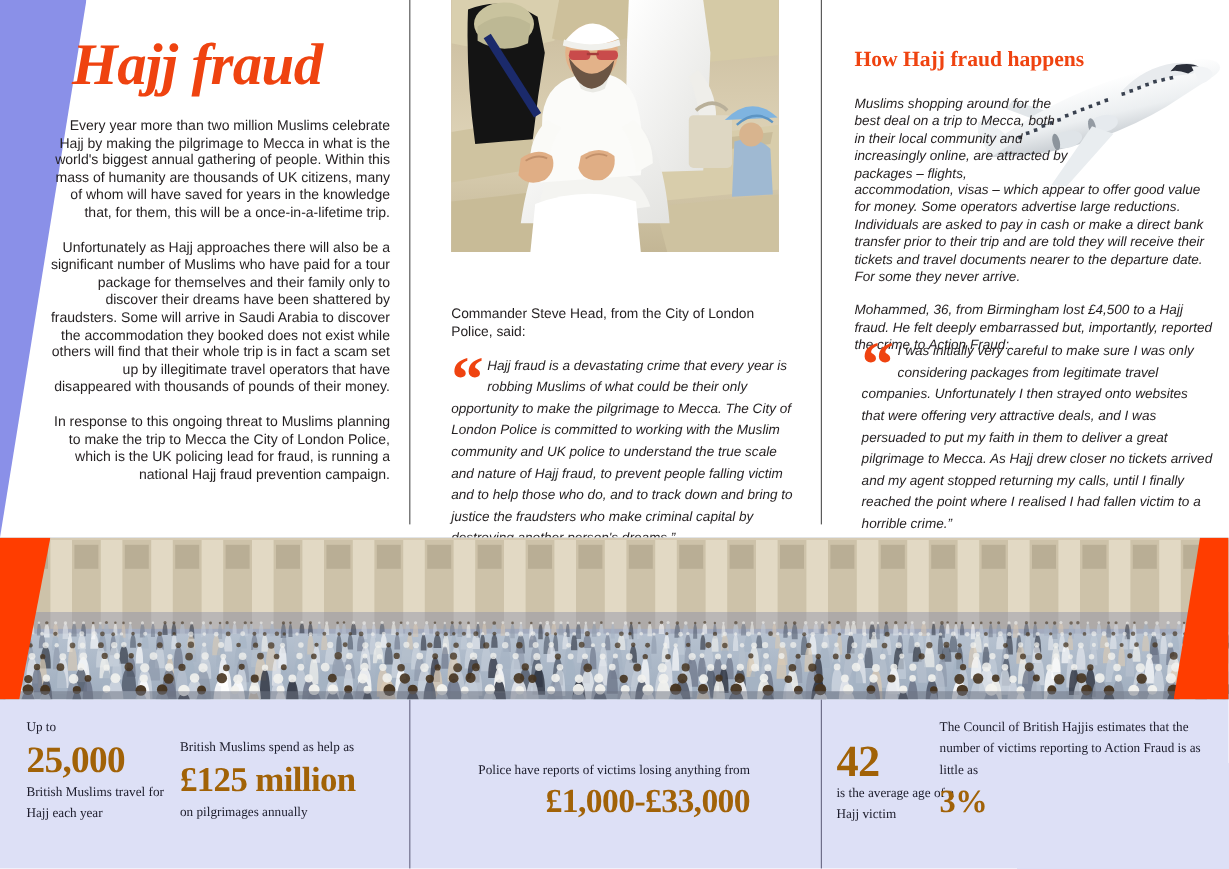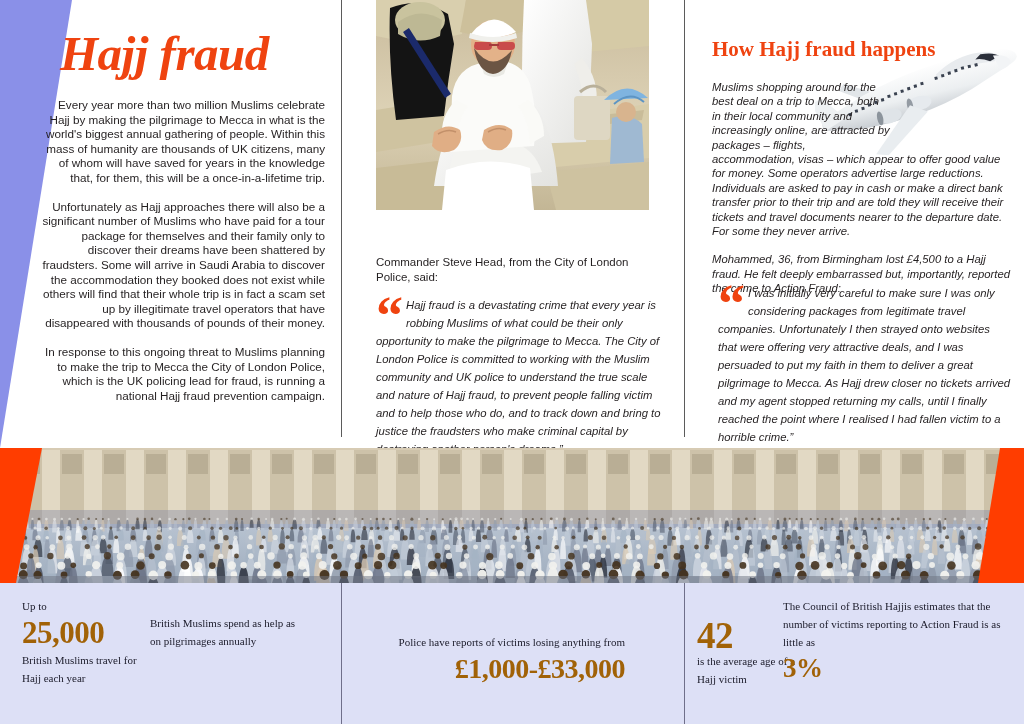--- a/index.html
+++ b/index.html
@@ -62,21 +62,21 @@
   }
   .quote-text{
     font-size:11.3px;line-height:14.6px;color:#231f20;font-style:italic;
   }
 
   
   .col-right{position:absolute;left:685px;top:0;width:339px;height:448px;}
   .r-head{
     position:absolute;left:27px;top:40px;width:300px;
     font-family:"Liberation Serif", serif;
-    font-weight:bold;font-size:21px;color:#ef4310;line-height:19px;
+    font-weight:bold;font-size:18px;color:#ef4310;line-height:19px;
   }
   .plane-wrap{
     position:absolute;left:130px;top:46px;width:215px;height:110px;
     overflow:hidden;pointer-events:none;
   }
   .r-body{
     position:absolute;left:27px;top:60px;width:300px;
     font-size:11.3px;line-height:14.4px;color:#231f20;
   }
   .r-body p{margin:0 0 14px 0;font-style:italic;}
@@ -1520,20 +1520,21 @@
     <div class="stat-div s2"></div>
 
     <div class="statcell s-a">
       <div class="small">Up to</div>
       <div class="big">25,000</div>
       <div class="small">British Muslims travel for Hajj each year</div>
     </div>
 
     <div class="statcell s-b">
       <div class="small">British Muslims spend as help as</div>
+      <div class="big">£125 million</div>
       <div class="small">on pilgrimages annually</div>
     </div>
 
     <div class="statcell s-c">
       <div class="small">Police have reports of victims losing anything from</div>
       <div class="big">£1,000-£33,000</div>
     </div>
 
     <div class="statcell s-d">
       <div class="big">42</div>

